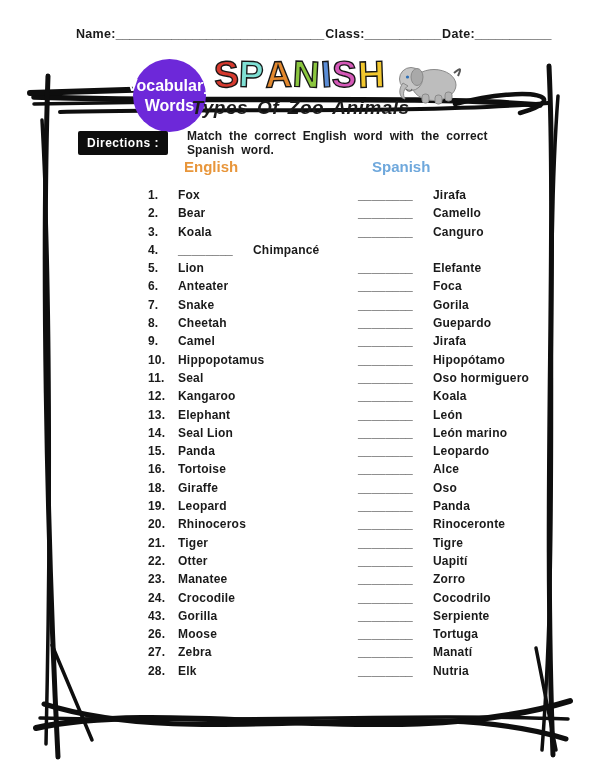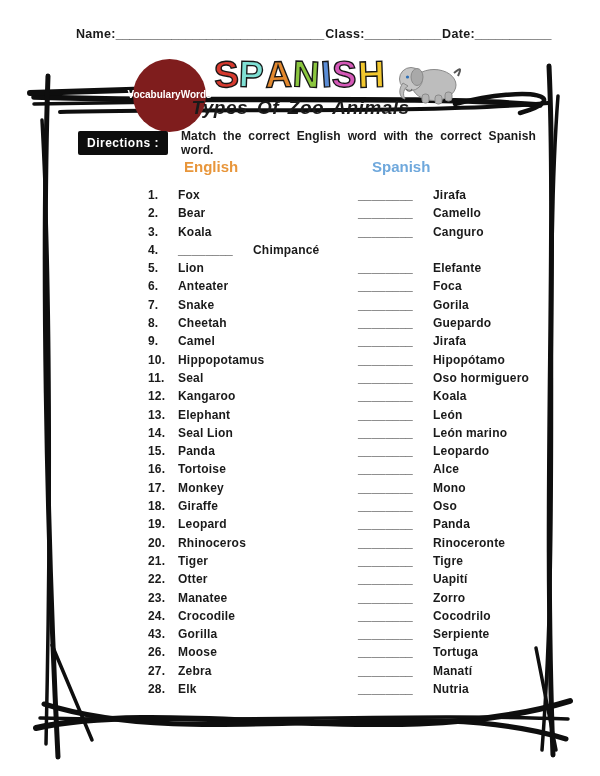--- a/index.html
+++ b/index.html
@@ -10,40 +10,40 @@
   
   .name-line{
     position:absolute;top:27px;left:76px;width:482px;
     font-size:12.5px;font-weight:bold;letter-spacing:.3px;white-space:nowrap;
   }
   .name-line .lbl{margin-left:1px;}
   .blank-run{letter-spacing:0;}
   
   .badge{
     position:absolute;left:133px;top:59px;width:73px;height:73px;border-radius:50%;
-    background:#7f1d1d;color:#fff;display:flex;flex-direction:row;align-items:center;justify-content:center;
-    font-size:10px;font-weight:bold;line-height:1.25;text-align:center;
+    background:#6d28d9;color:#fff;display:flex;flex-direction:column;align-items:center;justify-content:center;
+    font-size:16px;font-weight:bold;line-height:1.25;text-align:center;
   }
   .title{
     position:absolute;left:202px;top:56px;width:195px;text-align:center;white-space:nowrap;
     font-size:37px;font-weight:bold;letter-spacing:1px;line-height:1;
   }
   .title span{display:inline-block;-webkit-text-stroke:1.4px #161616;}
   .subtitle{
     position:absolute;left:173px;top:97px;width:255px;text-align:center;
     font-size:19px;font-weight:bold;letter-spacing:.5px;word-spacing:3px;white-space:nowrap;font-style:italic;
   }
   .elephant{position:absolute;left:394px;top:58px;}
   
   .directions{
     position:absolute;top:129px;left:78px;width:460px;display:flex;align-items:center;
     font-size:12px;font-weight:bold;
   }
   .directions .d-label{
-    background:#0d0d0d;color:#fff;padding:5px 9px;border-radius:2px;margin-right:13px;
+    background:#0d0d0d;color:#fff;padding:5px 9px;border-radius:2px;margin-right:19px;
     letter-spacing:.5px;white-space:nowrap;
   }
   .directions .d-text{word-spacing:3.5px;letter-spacing:.1px;}
   
   .col-heads{position:absolute;top:158px;left:0;width:600px;font-size:15px;font-weight:bold;}
   .col-heads .eng-h{position:absolute;left:184px;}
   .col-heads .spa-h{position:absolute;left:372px;}
   
   .word-list{position:absolute;top:188px;left:148px;width:370px;}
   .row{
@@ -208,25 +208,20 @@
     <span class="eng">Panda</span>
     <span class="spa-cell"><span class="blank">________</span><span class="spa">Leopardo</span></span>
   </div>
 
   <div class="row">
     <span class="num">16.</span>
     <span class="eng">Tortoise</span>
     <span class="spa-cell"><span class="blank">________</span><span class="spa">Alce</span></span>
   </div>
 
-  <div class="row">
-    <span class="num">17.</span>
-    <span class="eng">Monkey</span>
-    <span class="spa-cell"><span class="blank">________</span><span class="spa">Mono</span></span>
-  </div>
 
   <div class="row">
     <span class="num">18.</span>
     <span class="eng">Giraffe</span>
     <span class="spa-cell"><span class="blank">________</span><span class="spa">Oso</span></span>
   </div>
 
   <div class="row">
     <span class="num">19.</span>
     <span class="eng">Leopard</span>

